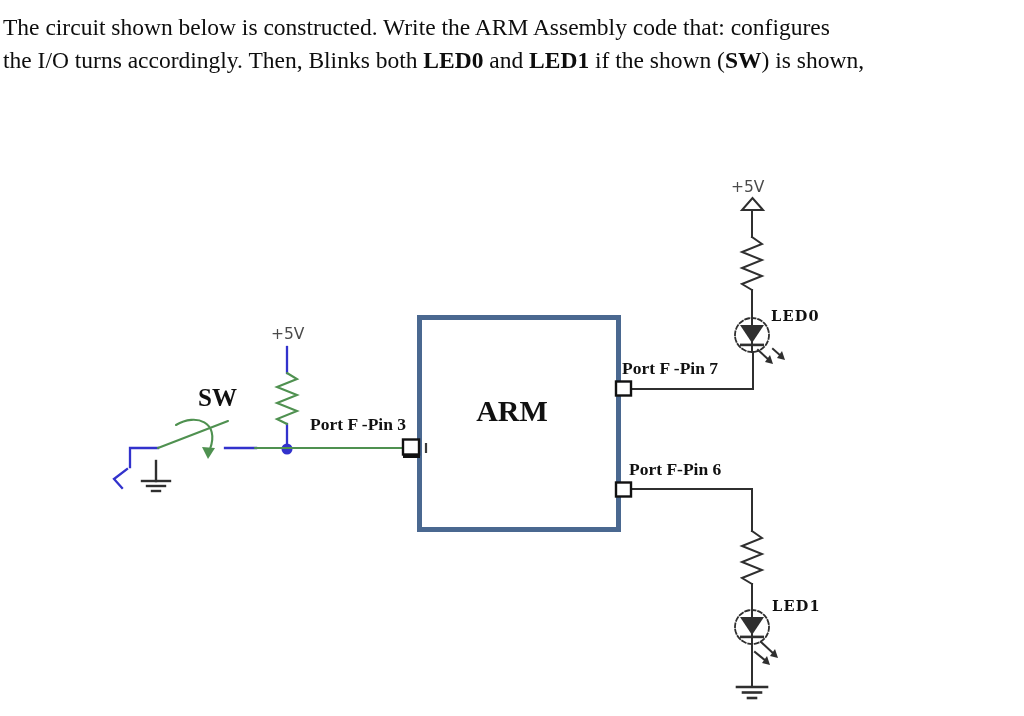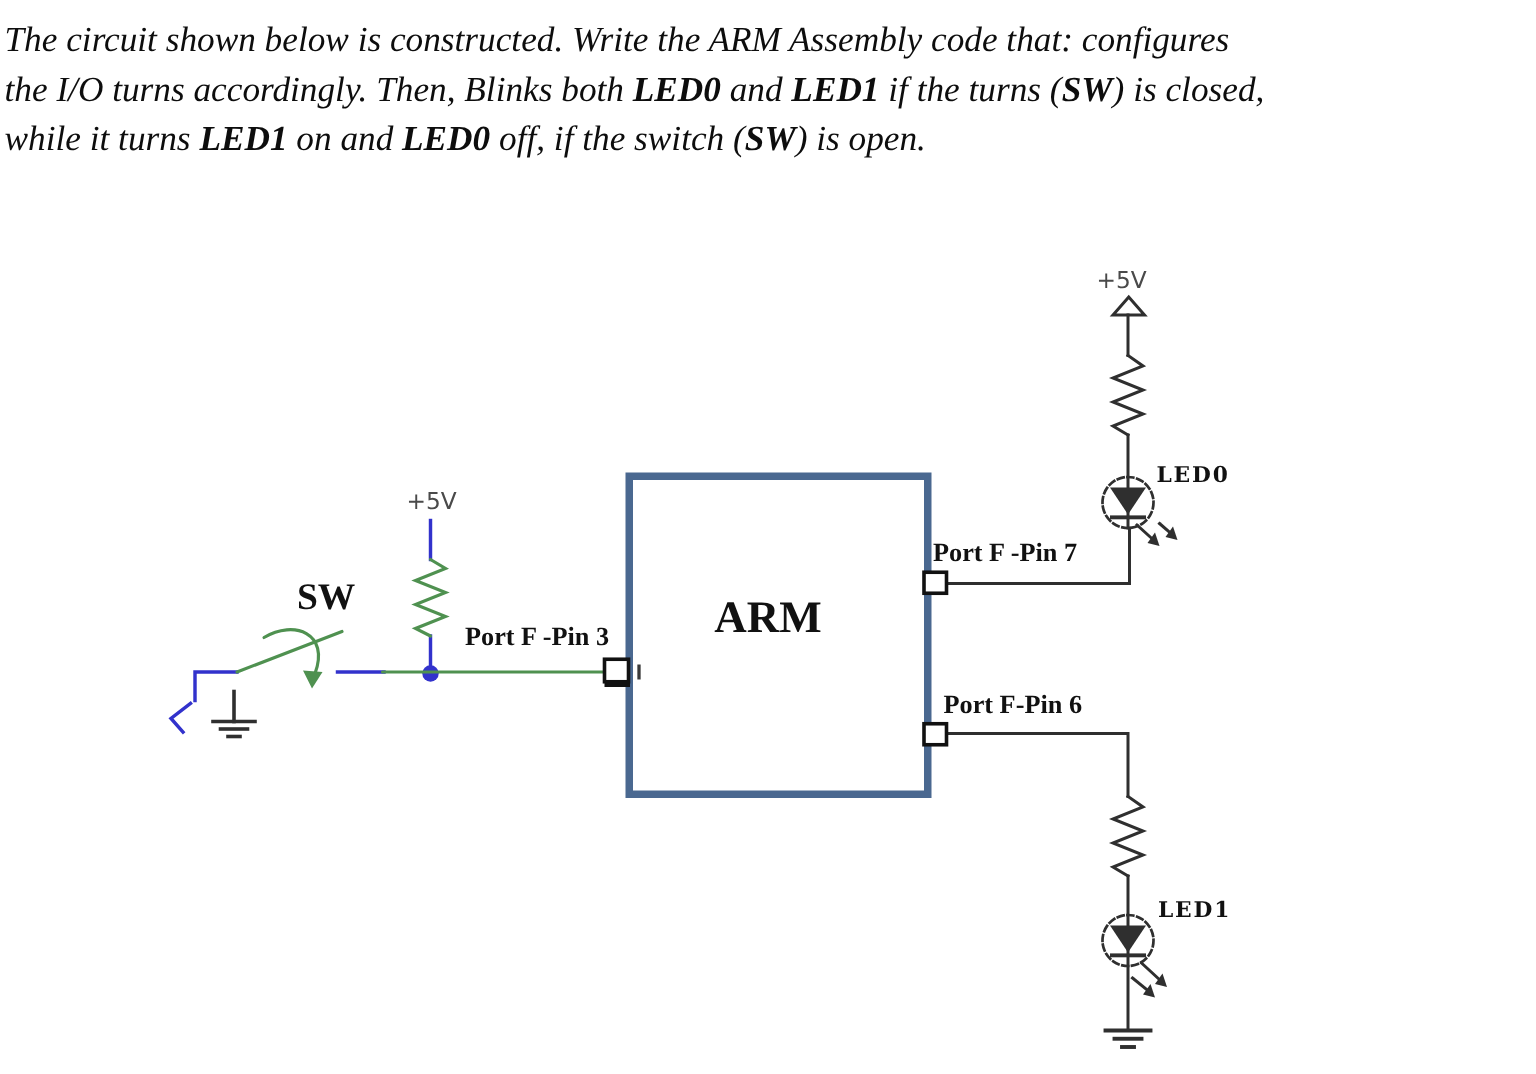--- a/index.html
+++ b/index.html
@@ -4,21 +4,21 @@
 <style>
   html,body{margin:0;padding:0;}
   body{
     width:1024px;height:716px;background:#ffffff;position:relative;overflow:hidden;
     font-family:"Liberation Serif", serif;
   }
   .problem{
     position:absolute;left:3px;top:11px;width:1016px;
     font-size:23.5px;line-height:33px;color:#0d0d0d;
   }
-  .problem .line{white-space:nowrap;font-style:italic;}
+  .problem .line{white-space:nowrap;}
   .seg-b{font-weight:bold;}
   svg{position:absolute;left:0;top:0;}
   .port-label{
     font-family:"Liberation Serif", serif;font-weight:bold;font-size:17.5px;fill:#111111;
   }
   .sw-label{
     font-family:"Liberation Serif", serif;font-weight:bold;font-size:25px;fill:#111111;
   }
   .chip-label{
     font-family:"Liberation Serif", serif;font-weight:bold;font-size:30px;fill:#111111;
@@ -28,22 +28,21 @@
   }
   .vcc-label{
     font-family:"DejaVu Sans", sans-serif;font-size:15.5px;
   }
 </style>
 </head>
 <body>
 
 <div class="problem">
   <div class="line"><span>The circuit shown below is constructed. Write the ARM Assembly code that: configures</span></div>
-  <div class="line"><span>the I/O turns accordingly. Then, Blinks both </span><span class="seg-b">LED0</span><span> and </span><span class="seg-b">LED1</span><span> if the turns (</span><span class="seg-b">SW</span><span>) is closed,</span></div>
-  <div class="line"><span>while it turns </span><span class="seg-b">LED1</span><span> on and </span><span class="seg-b">LED0</span><span> off, if the switch (</span><span class="seg-b">SW</span><span>) is open.</span></div>
+  <div class="line"><span>the I/O turns accordingly. Then, Blinks both </span><span class="seg-b">LED0</span><span> and </span><span class="seg-b">LED1</span><span> if the shown (</span><span class="seg-b">SW</span><span>) is shown,</span></div>
 </div>
 
 <svg width="1024" height="716" viewBox="0 0 1024 716">
 
   <g fill="none" stroke-width="2" stroke-linecap="square" stroke="#2f2f2f">
 
     <polygon points="742,210 763,210 752.5,198" fill="#ffffff"></polygon>
     <path d="M752,210 V237"></path>
     <path d="M752,237 L762,244 L742,252 L762,260 L742,268 L762,276 L742,284 L752,290"></path>
     <path d="M752,290 V352"></path>

